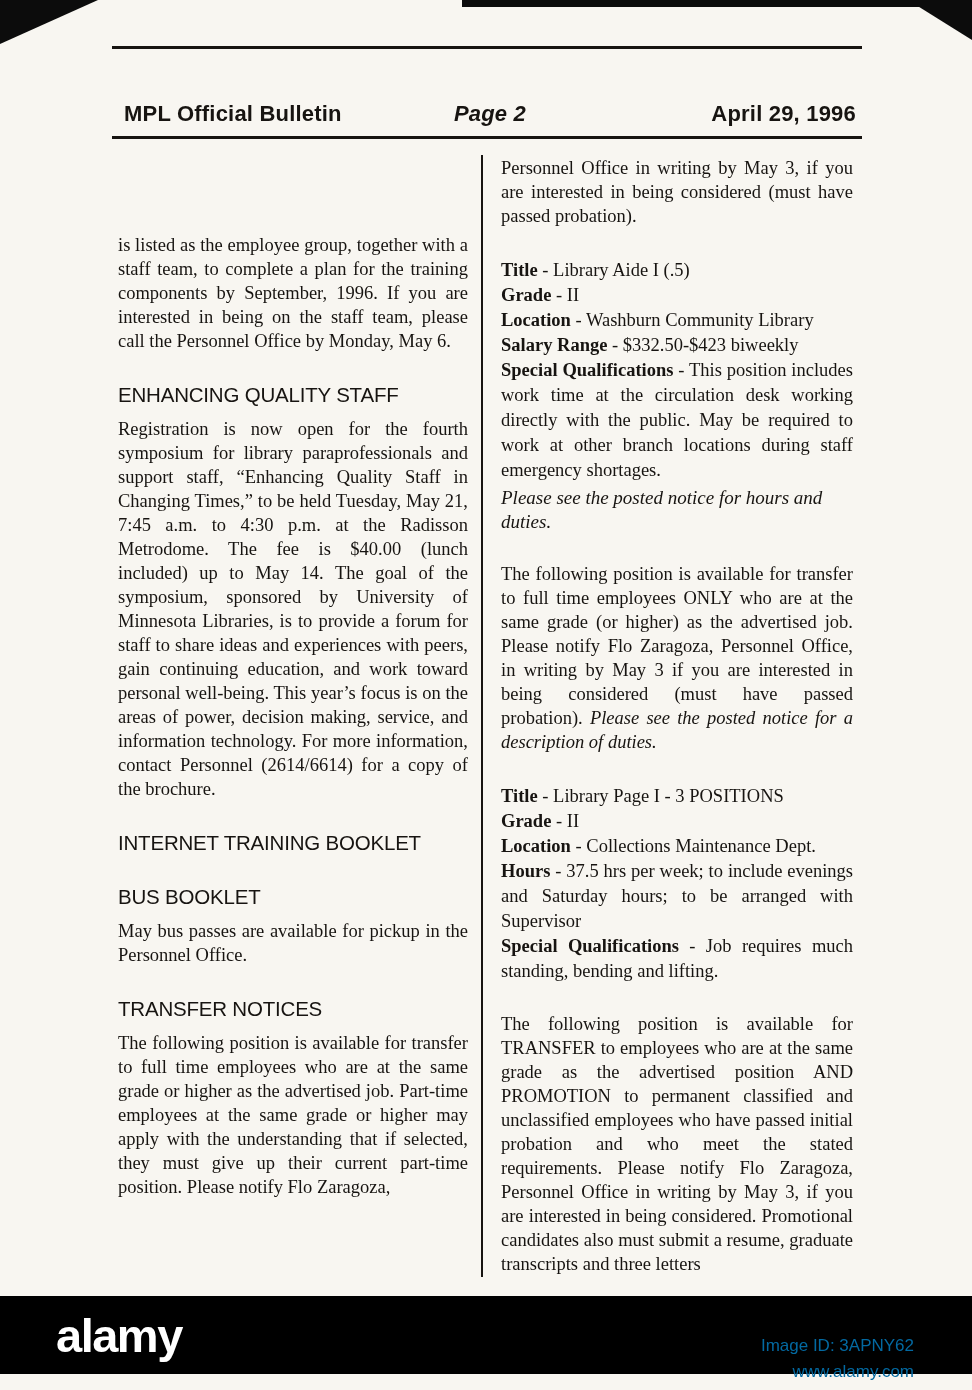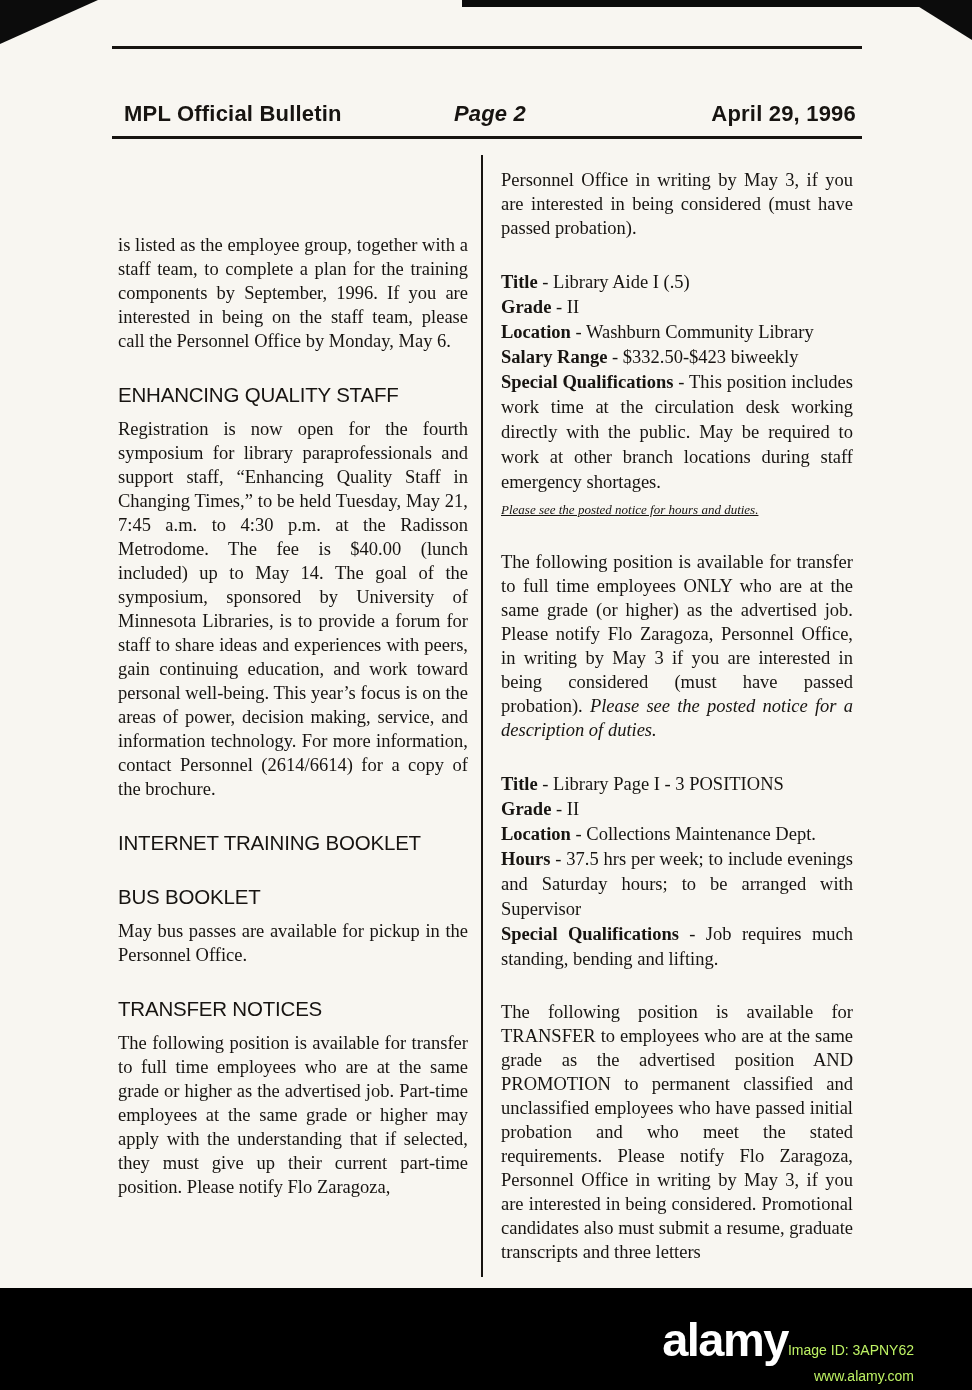--- a/index.html
+++ b/index.html
@@ -43,38 +43,38 @@
     font-size:18.5px; line-height:24px; text-align:justify;
   }
   .section-heading {
     font-family:"Liberation Sans", sans-serif;
     font-weight:400; font-size:20.5px; letter-spacing:-0.2px;
     margin:30px 0 10px 0;
   }
   .job { margin-top:30px; }
   .field { font-size:18.5px; line-height:25px; text-align:justify; }
   .field .label { font-weight:700; }
-  .italic-note { font-style:italic; font-size:13px; line-height:24px; margin-top:3px;text-decoration:underline; }
+  .italic-note { font-style:italic; font-size:19px; line-height:24px; margin-top:3px; }
   .mt { margin-top:28px; }
   .inline-italic { font-style:italic; }
 
   
   .alamy-bar {
-    position:absolute; left:0; bottom:0; width:100%; height:102px;
-    background:#000; display:flex; align-items:center; justify-content:flex-end;
+    position:absolute; left:0; bottom:16px; width:100%; height:78px;
+    background:#000; display:flex; align-items:center; justify-content:space-between;
     padding:0 58px 0 56px;
   }
   .alamy-logo {
     color:#ffffff; font-family:"Liberation Sans", sans-serif;
     font-weight:700; font-size:47px; letter-spacing:-1.5px;
   }
   .alamy-meta {
-    text-align:right; color:#bef264;
+    text-align:right; color:#0369a1;
     font-family:"Liberation Sans", sans-serif;
-    font-size:14px; line-height:26px;margin-top:48px;
+    font-size:17px; line-height:26px;margin-top:48px;
   }
 </style>
 </head>
 <body>
 
 <div class="scan">
 
   <div class="corner-tl"></div>
   <div class="corner-tr"></div>
   <div class="top-line"></div>

